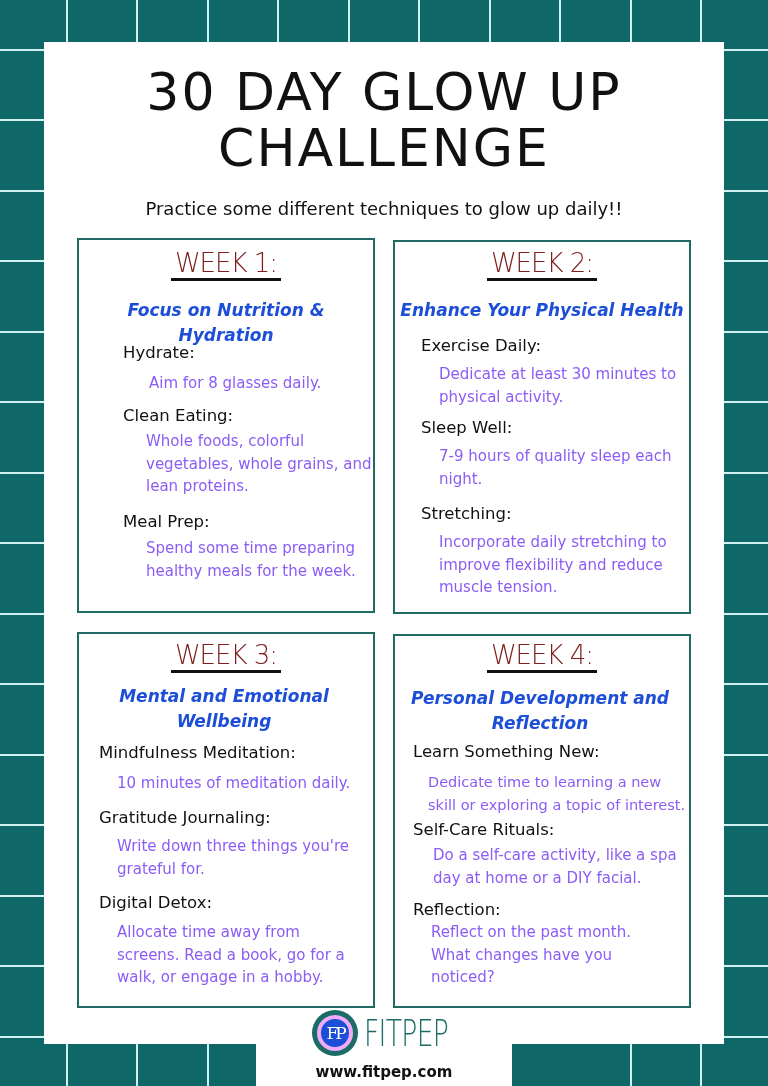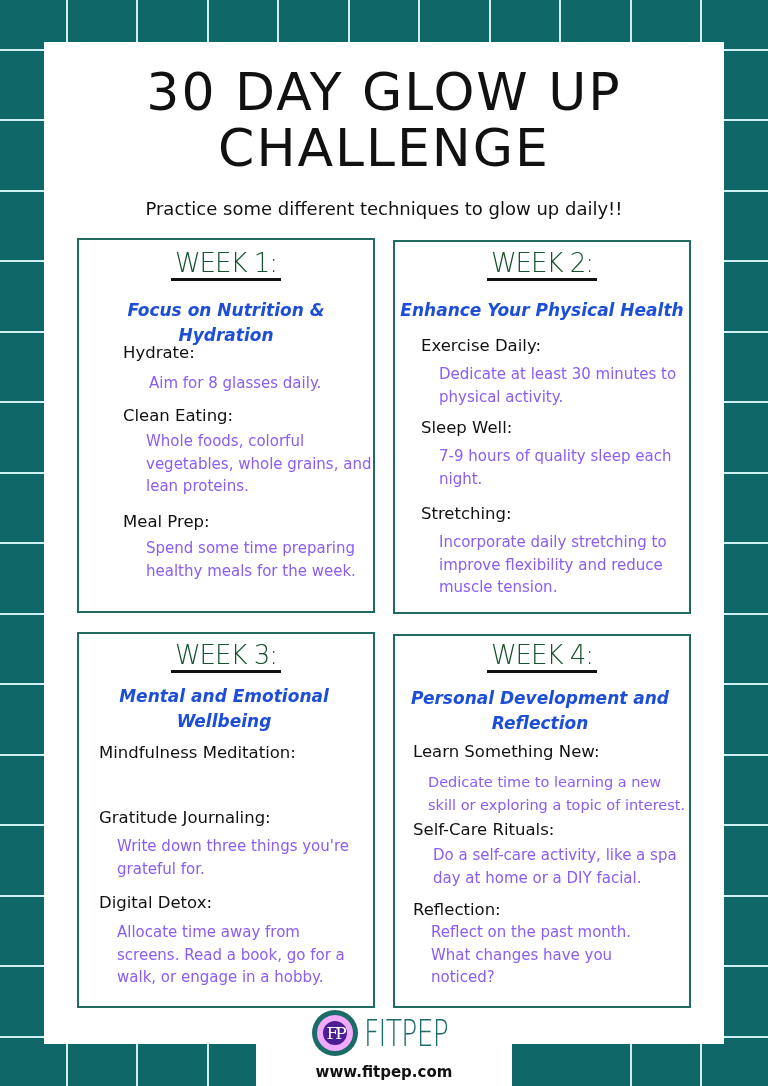--- a/index.html
+++ b/index.html
@@ -5,28 +5,28 @@
   html,body{margin:0;padding:0;}
   body{width:768px;height:1086px;position:relative;overflow:hidden;background:#0f6767;font-family:"DejaVu Sans",sans-serif;}
   .tiles{position:absolute;inset:0;}
   .vline{position:absolute;width:2px;background:#cfeff0;}
   .hline{position:absolute;height:2px;background:#cfeff0;}
   .paper{position:absolute;left:44px;top:42px;width:680px;height:1002px;background:#fff;}
   .bottom-cut{position:absolute;left:44px;top:1044px;width:680px;height:42px;}
   .title{position:absolute;left:0;width:100%;text-align:center;font-family:"DejaVu Sans",sans-serif;font-weight:400;font-size:52px;letter-spacing:2px;color:#111;line-height:60px;}
   .subtitle{position:absolute;left:0;width:100%;top:198px;text-align:center;font-family:"DejaVu Sans",sans-serif;font-size:18px;color:#111;}
   .card{position:absolute;border:2px solid #1f6a63;background:#fff;box-sizing:border-box;}
-  .week{position:absolute;left:0;width:100%;text-align:center;font-family:"DejaVu Sans",sans-serif;font-weight:200;font-size:26px;color:#14532d;letter-spacing:-1px;}
+  .week{position:absolute;left:0;width:100%;text-align:center;font-family:"DejaVu Sans",sans-serif;font-weight:200;font-size:26px;color:#7f1d1d;letter-spacing:-1px;}
   .week span{border-bottom:3px solid #111;padding:0 4px;}
   .focus{position:absolute;left:0;width:100%;text-align:center;font-style:italic;font-weight:bold;color:#1d4ed8;font-size:17px;line-height:25px;}
   .item-title{position:absolute;font-weight:normal;font-size:16.5px;color:#111;}
   .item-desc{position:absolute;font-size:15px;color:#8b5cf6;line-height:22.5px;}
   .logo{position:absolute;left:312px;top:1010px;display:flex;align-items:center;}
   .badge{width:46px;height:46px;border-radius:50%;background:#1b6b66;display:flex;align-items:center;justify-content:center;}
-  .badge-inner{width:36px;height:36px;border-radius:50%;background:#4c1d95;border:6px solid #f0abfc;box-sizing:border-box;color:#fff;font-family:"DejaVu Serif",serif;font-size:17px;display:flex;align-items:center;justify-content:center;letter-spacing:-3px;}
+  .badge-inner{width:36px;height:36px;border-radius:50%;background:#1d4ed8;border:4px solid #f0abfc;box-sizing:border-box;color:#fff;font-family:"DejaVu Serif",serif;font-size:17px;display:flex;align-items:center;justify-content:center;letter-spacing:-3px;}
   .brand{font-family:"DejaVu Sans",sans-serif;font-weight:200;font-size:38px;color:#1b6b66;margin-left:6px;letter-spacing:-1px;transform:scaleX(0.7);transform-origin:left;}
   .url{position:absolute;left:0;width:768px;top:1063px;text-align:center;font-weight:bold;font-size:15px;color:#111;}
 </style>
 </head>
 <body>
 
 <div class="tiles">
   <div class="vline" style="left:66px;top:0;height:42px"></div>
   <div class="vline" style="left:136px;top:0;height:42px"></div>
   <div class="vline" style="left:207px;top:0;height:42px"></div>
@@ -100,20 +100,21 @@
   <div class="item-title" style="left:26px;top:176px">Sleep Well:</div>
   <div class="item-desc" style="left:44px;top:203px;width:250px">7-9 hours of quality sleep each night.</div>
   <div class="item-title" style="left:26px;top:262px">Stretching:</div>
   <div class="item-desc" style="left:44px;top:289px;width:250px">Incorporate daily stretching to improve flexibility and reduce muscle tension.</div>
 </div>
 
 <div class="card" style="left:77px;top:632px;width:298px;height:376px">
   <div class="week" style="top:6px"><span>WEEK 3:</span></div>
   <div class="focus" style="top:50px;left:30px;width:230px">Mental and Emotional Wellbeing</div>
   <div class="item-title" style="left:20px;top:109px">Mindfulness Meditation:</div>
+  <div class="item-desc" style="left:38px;top:138px;width:250px">10 minutes of meditation daily.</div>
   <div class="item-title" style="left:20px;top:174px">Gratitude Journaling:</div>
   <div class="item-desc" style="left:38px;top:201px;width:250px">Write down three things you're grateful for.</div>
   <div class="item-title" style="left:20px;top:259px">Digital Detox:</div>
   <div class="item-desc" style="left:38px;top:287px;width:240px">Allocate time away from screens. Read a book, go for a walk, or engage in a hobby.</div>
 </div>
 
 <div class="card" style="left:393px;top:634px;width:298px;height:374px">
   <div class="week" style="top:4px"><span>WEEK 4:</span></div>
   <div class="focus" style="top:50px;left:15px;width:260px">Personal Development and Reflection</div>
   <div class="item-title" style="left:18px;top:106px">Learn Something New:</div>

